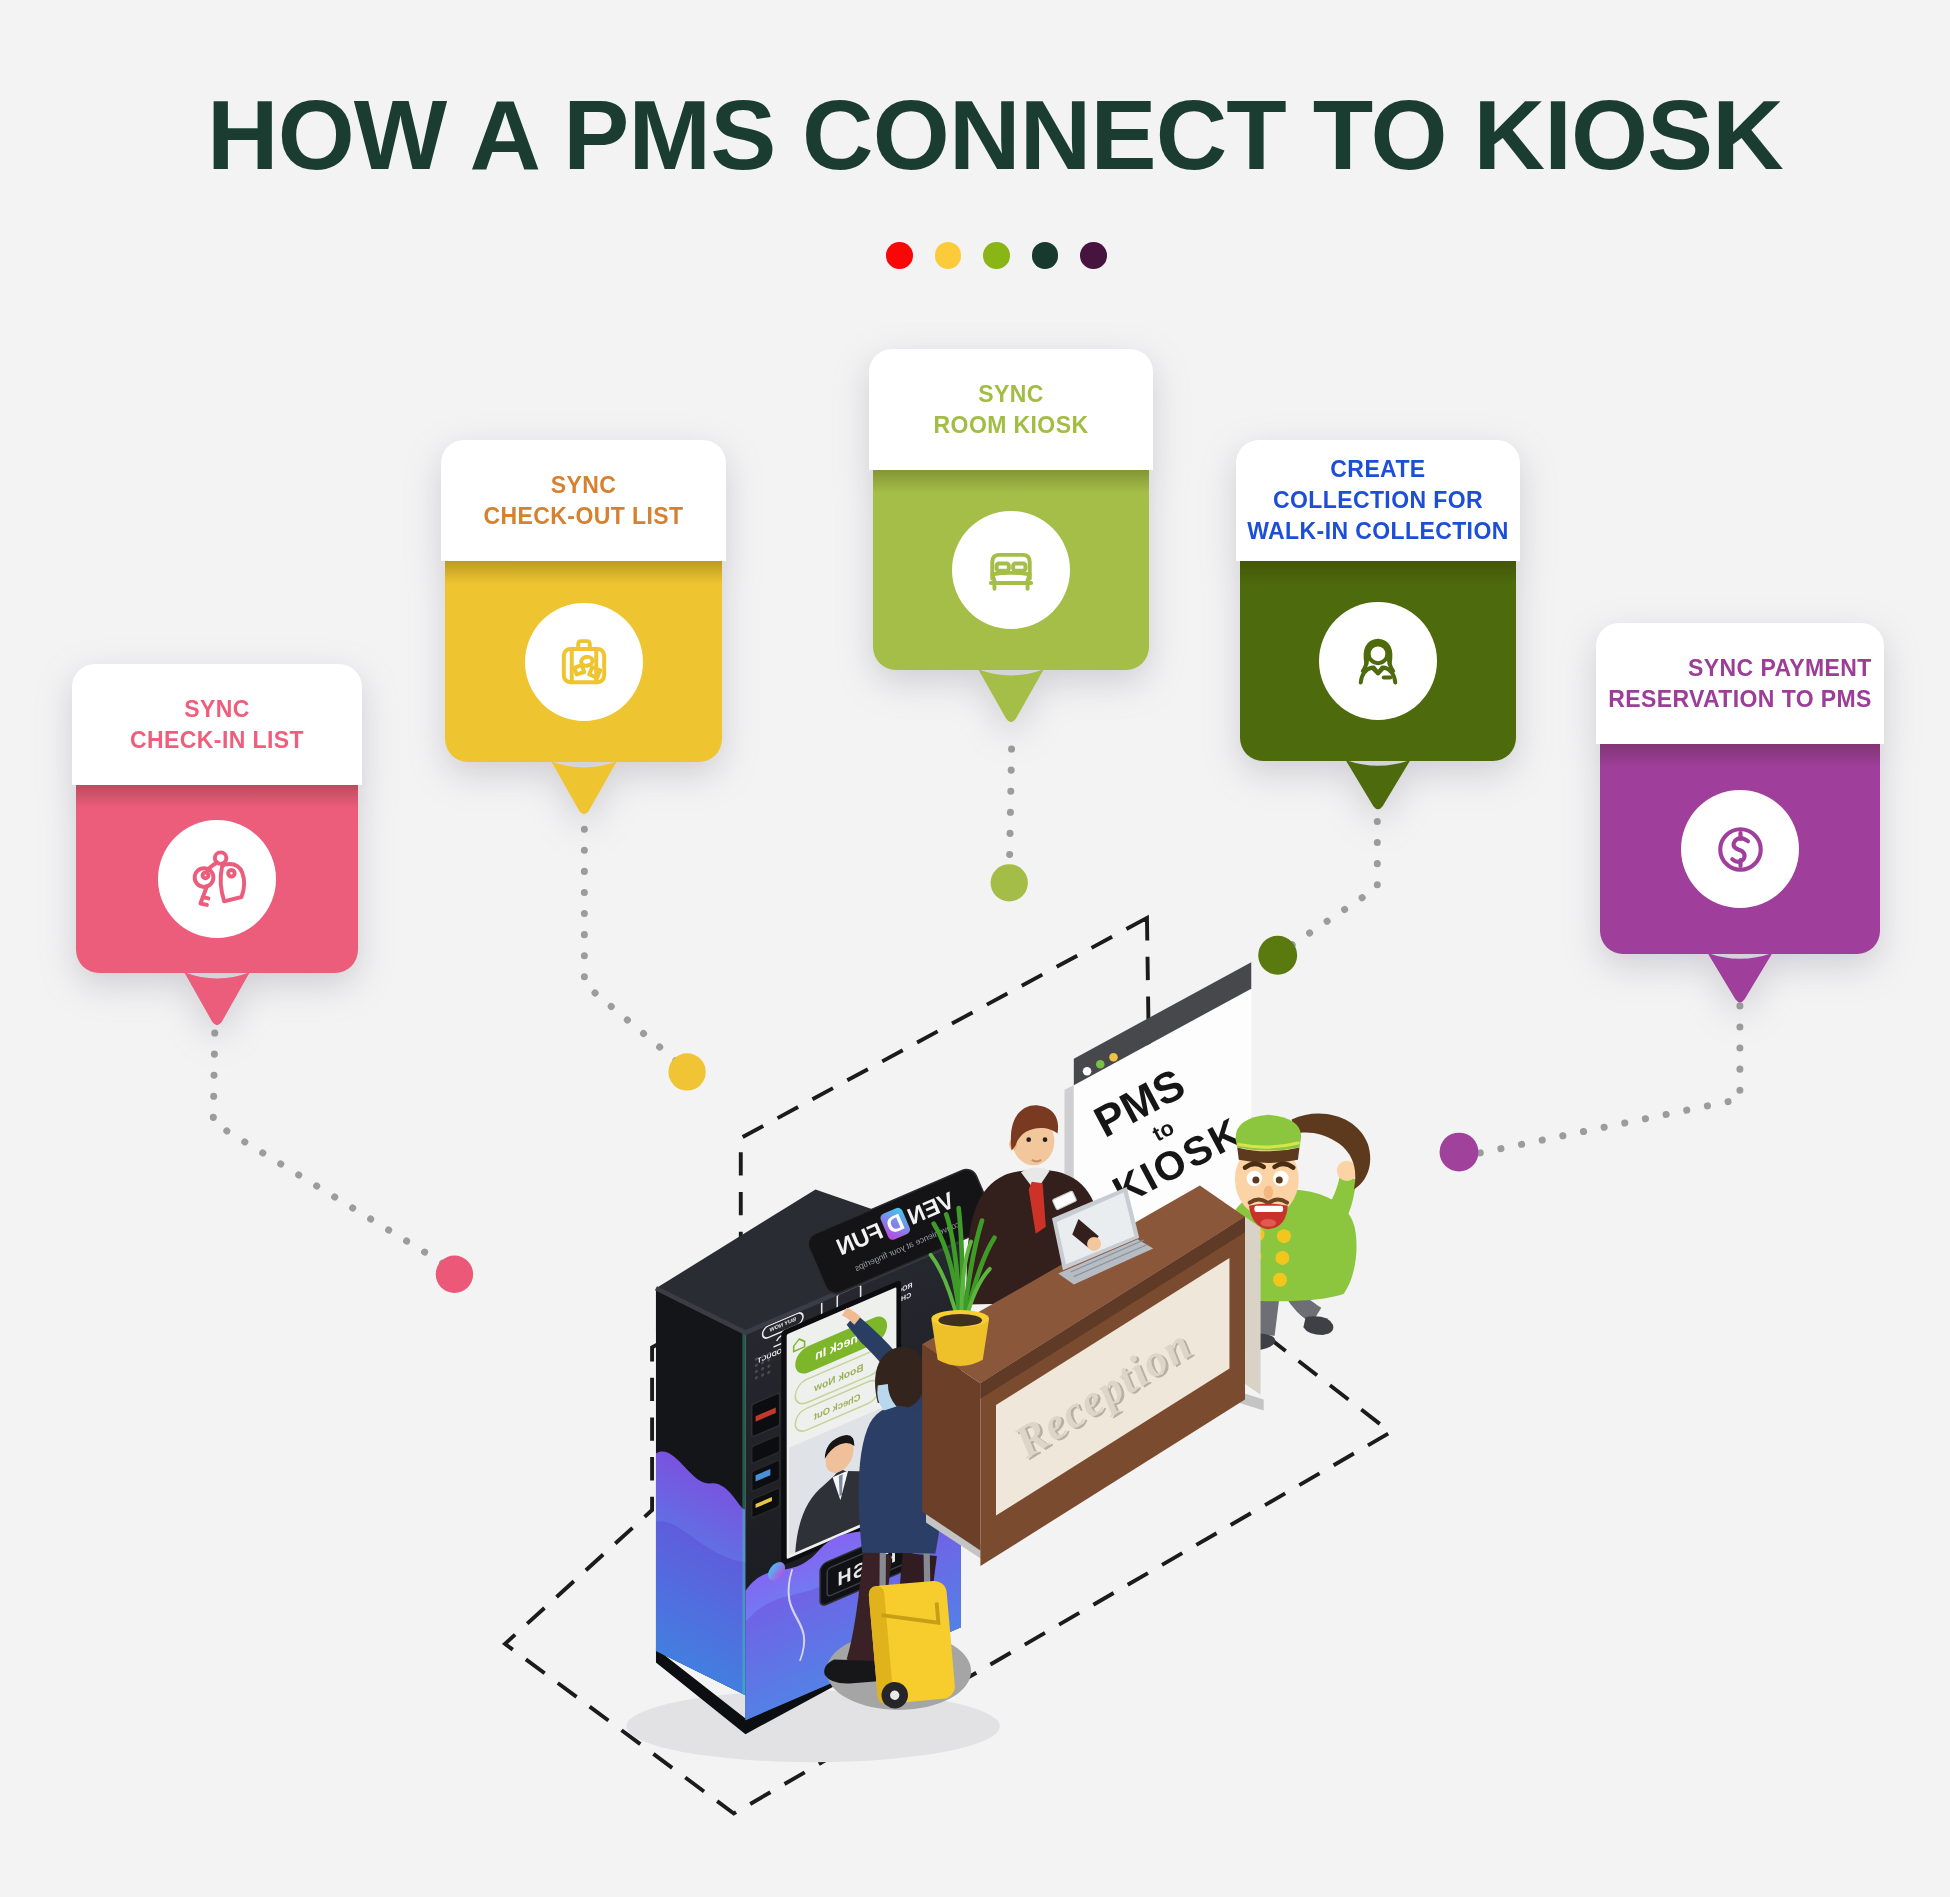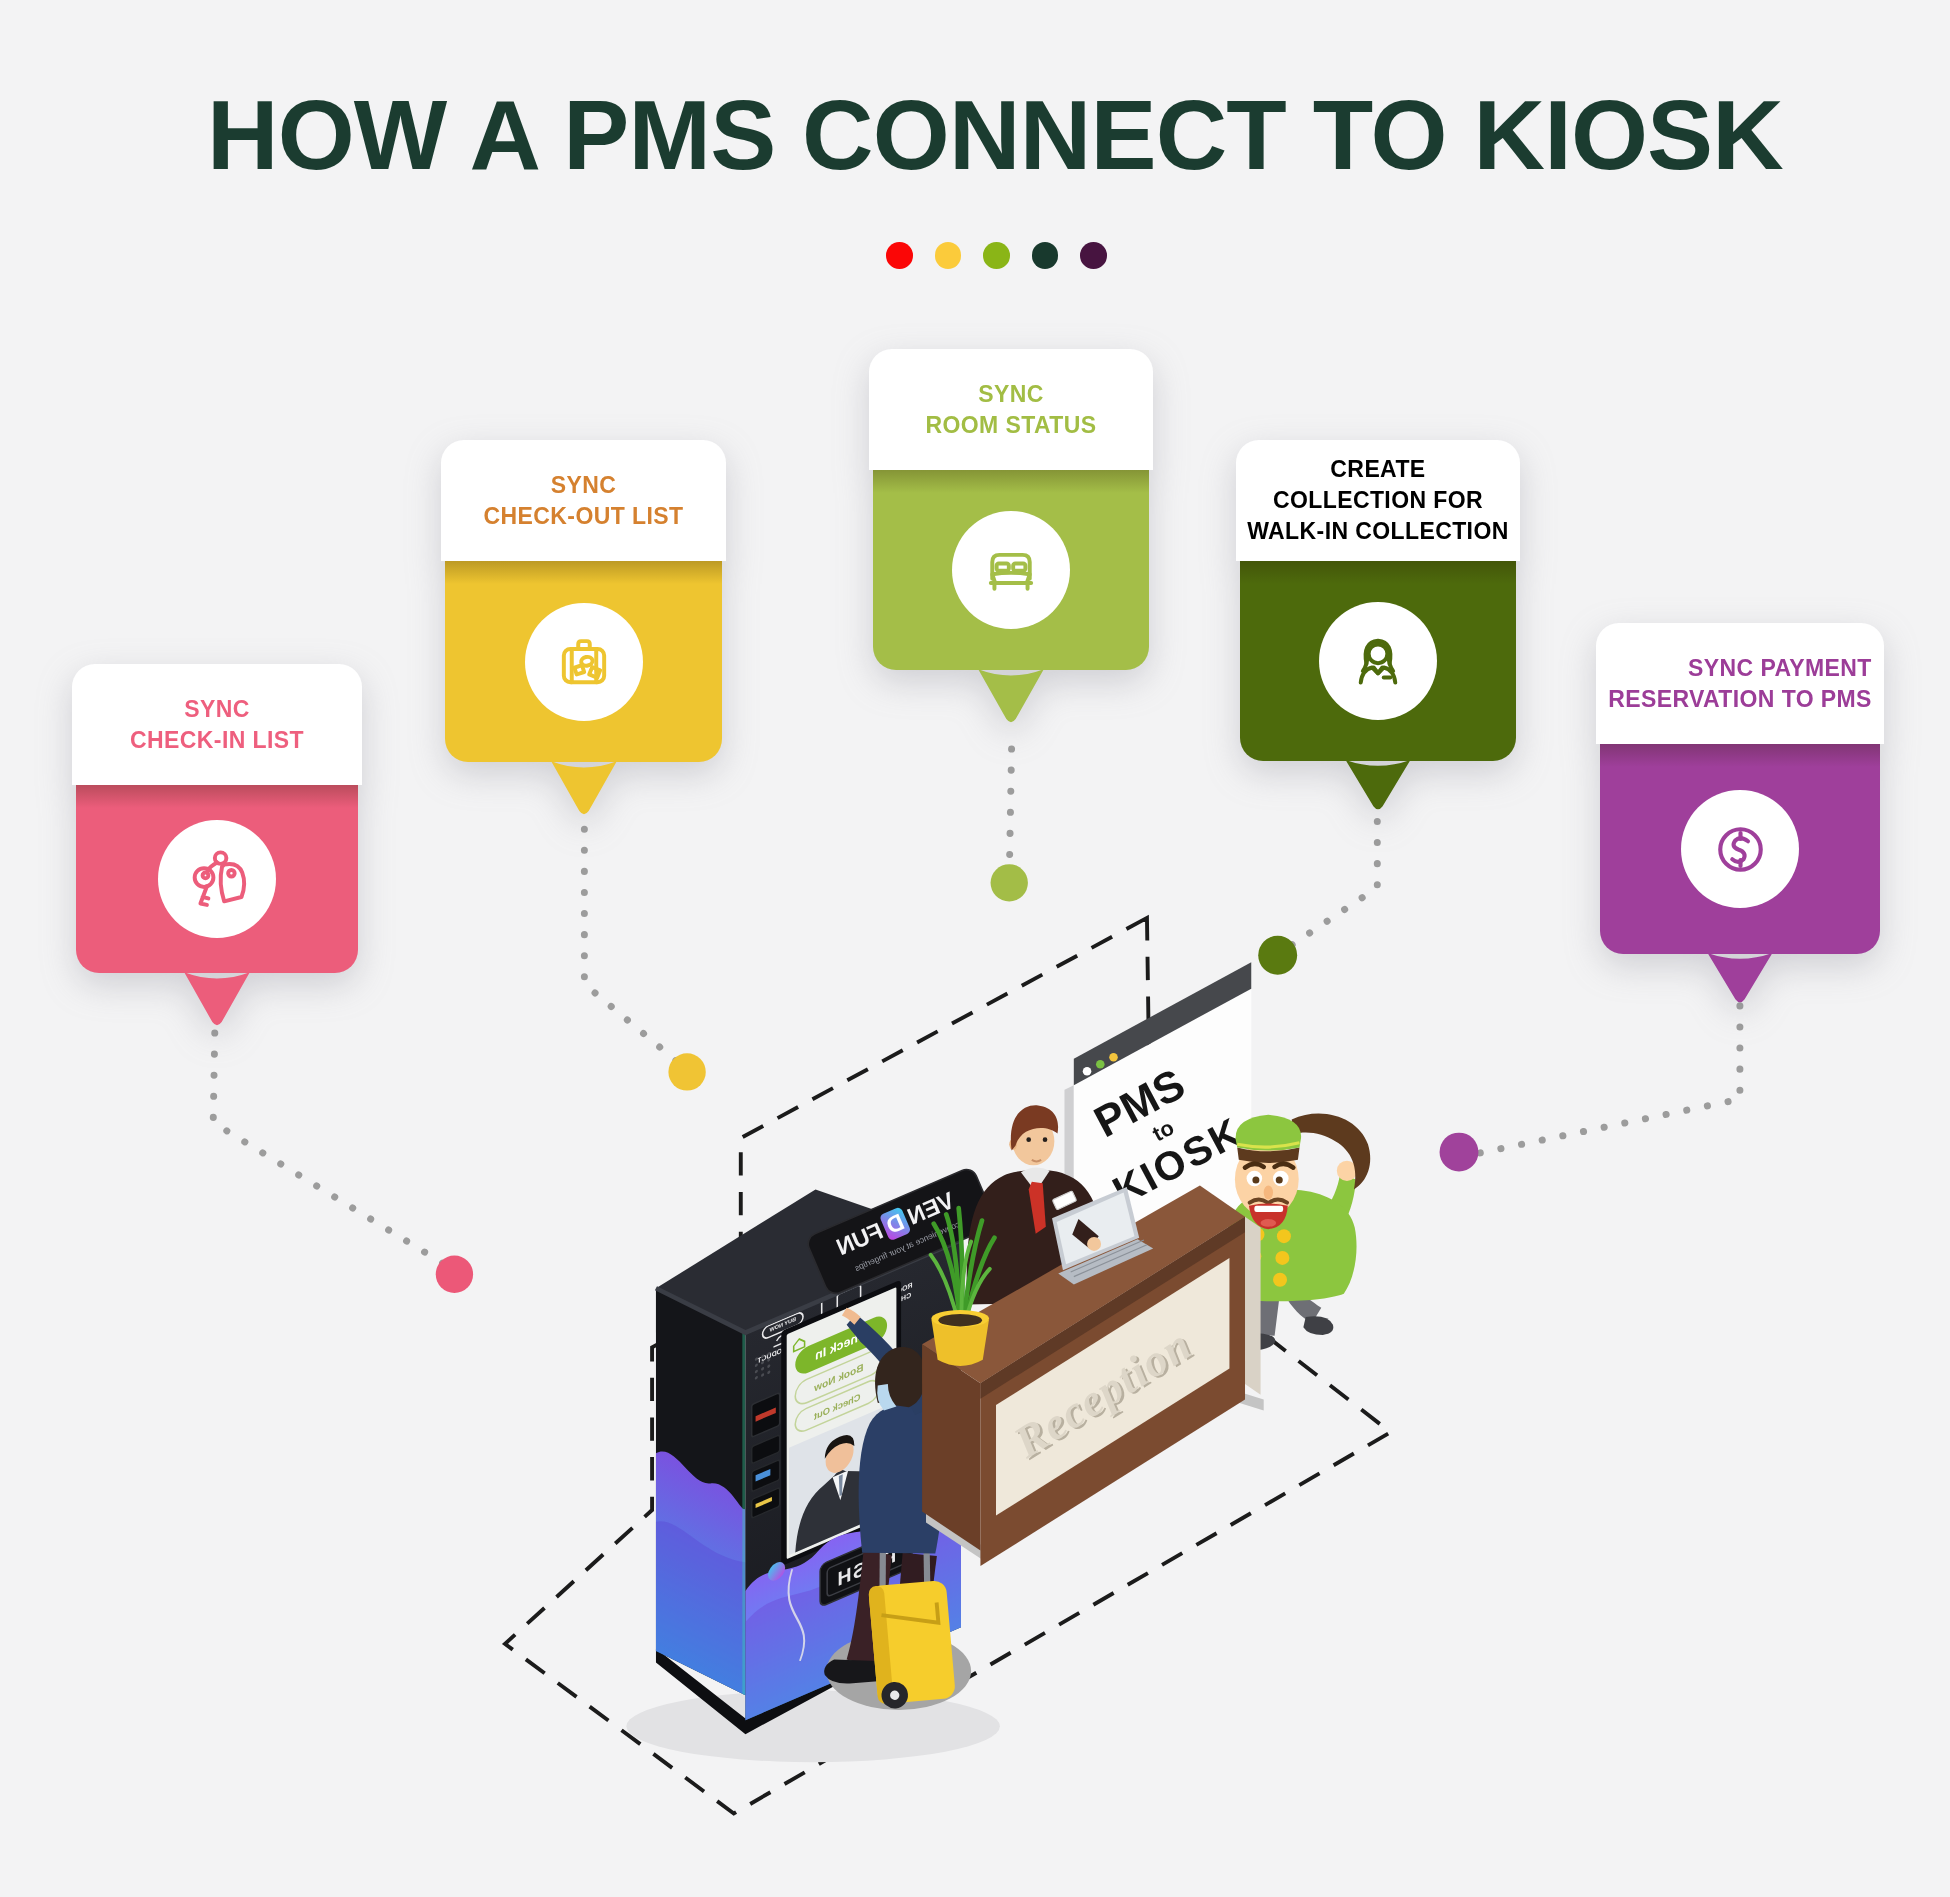--- a/index.html
+++ b/index.html
@@ -372,42 +372,42 @@
     </div>
     <svg class="pointer" width="78" height="58" viewBox="0 0 100 74">
       <path d="M 8,0 Q 50,16 92,0 L 56,64 Q 50,72 44,64 Z" style="fill: rgb(238, 197, 48);"></path>
     </svg>
   </div>
 
   <div class="card" style="left:869px;top:349px;width:284px;">
     <div class="card-top">
       <div class="card-title" style="color: rgb(162, 189, 68);">
         <div>SYNC</div>
-        <div>ROOM STATUS</div>
+        <div>ROOM KIOSK</div>
       </div>
     </div>
     <div class="card-body" style="height: 200px; background-color: rgb(164, 190, 72);">
       <div class="icon-circle" style="color: rgb(164, 190, 72);">
         <svg width="72" height="72" viewBox="0 0 100 100" fill="none" stroke="currentColor" stroke-width="5.5" stroke-linecap="round" stroke-linejoin="round">
           <path d="M 24,62 V 39 Q 24,29 34,29 H 66 Q 76,29 76,39 V 62"></path>
           <rect x="30" y="41" width="17" height="10" rx="3"></rect>
           <rect x="53" y="41" width="17" height="10" rx="3"></rect>
           <path d="M 24,56 Q 50,52 76,56 L 72,68 H 28 Z"></path>
           <path d="M 22,68 H 78 M 27,68 v 8 M 73,68 v 8"></path>
         </svg>
       </div>
     </div>
     <svg class="pointer" width="78" height="58" viewBox="0 0 100 74">
       <path d="M 8,0 Q 50,16 92,0 L 56,64 Q 50,72 44,64 Z" style="fill: rgb(164, 190, 72);"></path>
     </svg>
   </div>
 
   <div class="card" style="left:1236px;top:440px;width:284px;">
     <div class="card-top">
-      <div class="card-title" style="color: #000000;">
+      <div class="card-title" style="color: #1d4ed8;">
         <div>CREATE</div>
         <div>COLLECTION FOR</div>
         <div>WALK-IN COLLECTION</div>
       </div>
     </div>
     <div class="card-body" style="height: 200px; background-color: rgb(77, 106, 12);">
       <div class="icon-circle" style="color: rgb(77, 106, 12);">
         <svg width="72" height="72" viewBox="0 0 100 100" fill="none" stroke="currentColor" stroke-width="5.5" stroke-linecap="round" stroke-linejoin="round">
           <path d="M 34,54 Q 28,24 50,22 Q 72,24 66,54"></path>
           <circle cx="50" cy="40" r="13"></circle>

